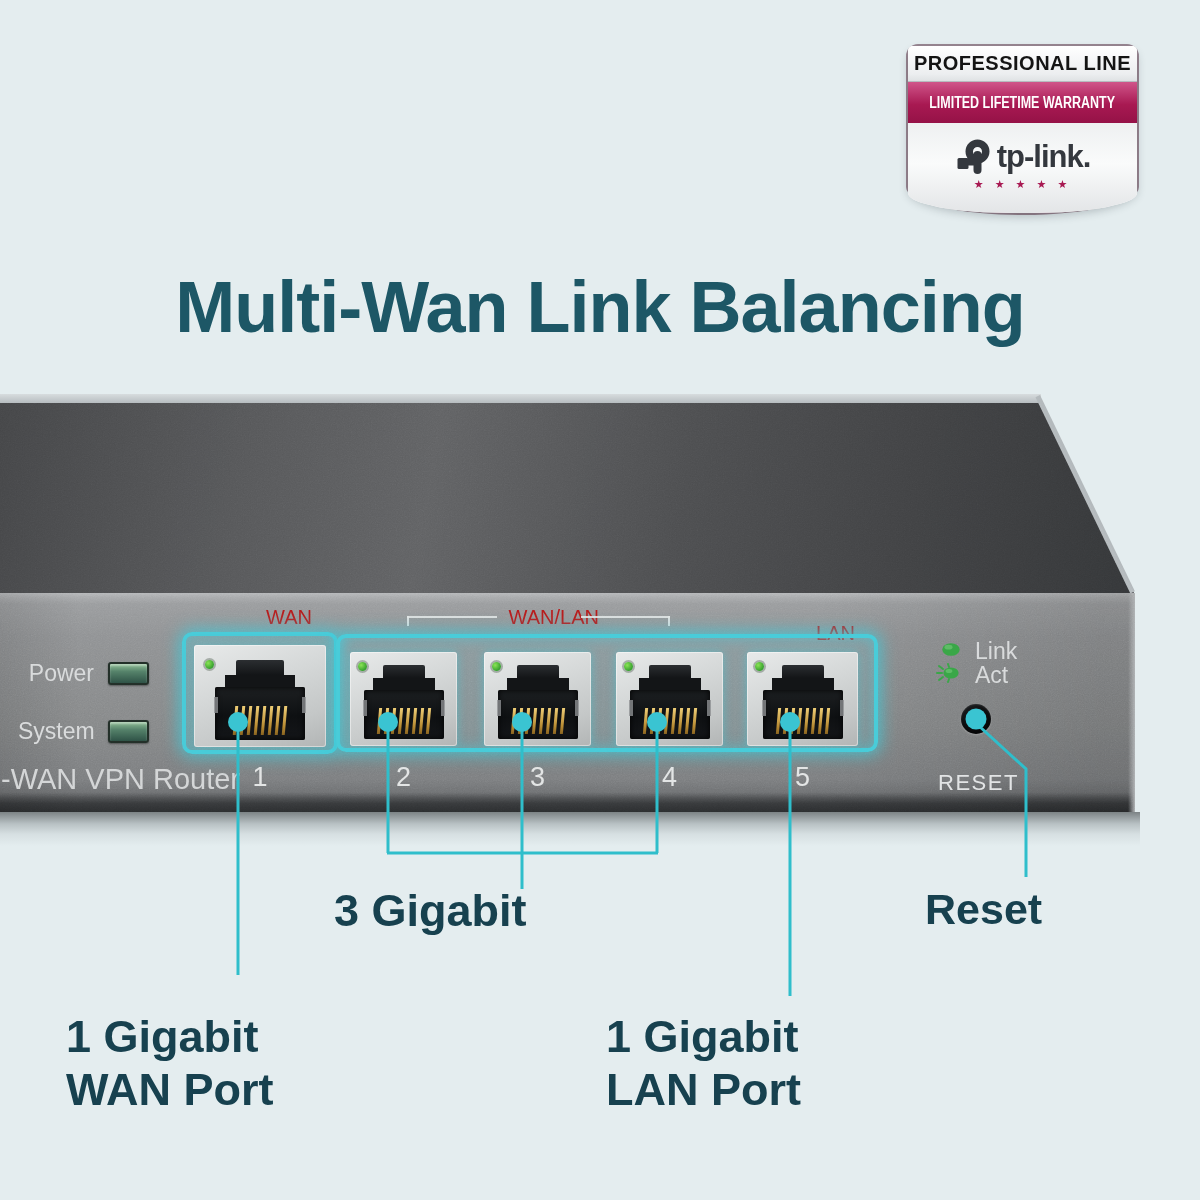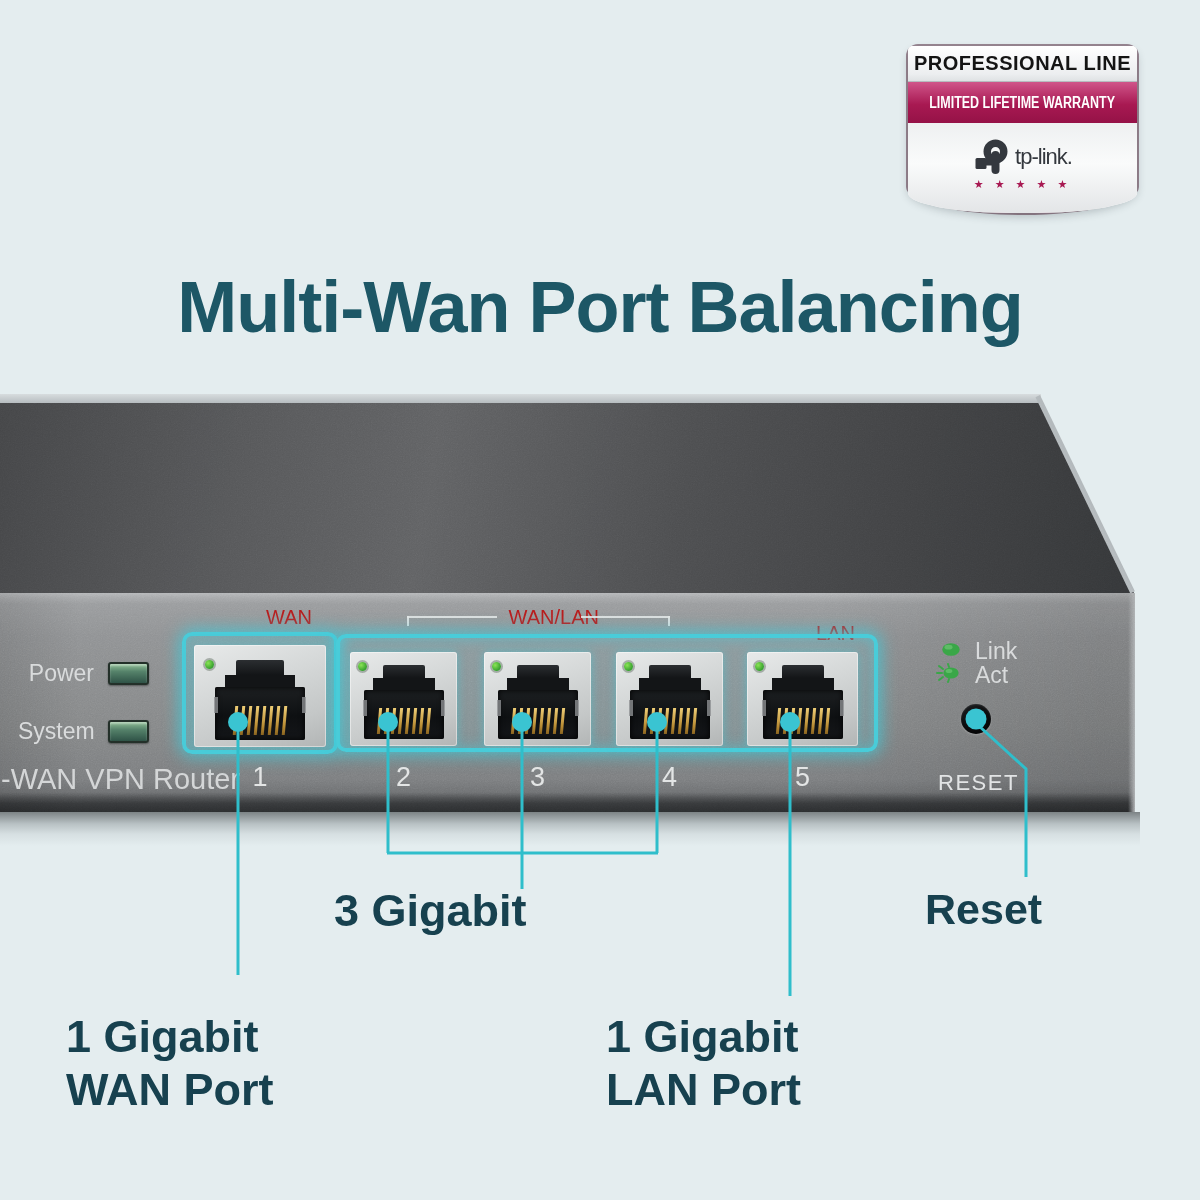--- a/index.html
+++ b/index.html
@@ -42,21 +42,21 @@
     background:linear-gradient(180deg,#d0558a 0%,#a81952 55%,#951247 100%);
     color:#fff;font-size:16px;font-weight:700;white-space:nowrap;
   }
   .badge-band2 span{display:inline-block;transform:scaleX(.78);transform-origin:center;}
   .badge-band3{
     flex:1;display:flex;flex-direction:column;align-items:center;justify-content:center;
     background:linear-gradient(180deg,#eef0f1 0%,#fafbfb 45%,#e3e5e7 100%);
     padding-bottom:6px;
   }
   .brand-row{display:flex;align-items:center;gap:6px;}
-  .brand-text{font-size:22px;font-weight:400;color:#34383e;letter-spacing:-1px;}
+  .brand-text{font-size:31px;font-weight:700;color:#34383e;letter-spacing:-1px;}
   .badge-stars{font-size:11px;letter-spacing:4px;color:#a81952;margin-top:3px;}
 
   
   .back-edge{left:0;top:394px;width:1041px;height:9px;
     background:linear-gradient(180deg,#d7dcde,#b7bdc0);}
   .diag-edge{left:1040px;top:395px;width:218px;height:5px;background:#b4babd;
     transform-origin:0 0;transform:rotate(64.2deg);}
   .top-face{
     left:0;top:400px;width:1135px;height:196px;
     clip-path:polygon(0 3px,1040px 3px,1134px 193px,0 193px);
@@ -318,21 +318,21 @@
   <div class="abs callout small" style="left:925px;top:884px;width:200px;">Reset</div>
   <div class="abs callout" style="left:66px;top:1010px;width:340px;">
     <div>1 Gigabit</div>
     <div>WAN Port</div>
   </div>
   <div class="abs callout" style="left:606px;top:1010px;width:340px;">
     <div>1 Gigabit</div>
     <div>LAN Port</div>
   </div>
 
-  <div class="abs title">Multi-Wan Port Balancing</div>
+  <div class="abs title">Multi-Wan Link Balancing</div>
 
   <div class="abs badge">
     <div class="badge-inner">
       <div class="badge-band1">PROFESSIONAL LINE</div>
       <div class="badge-band2">
         <span>LIMITED LIFETIME WARRANTY</span>
       </div>
       <div class="badge-band3">
         <div class="brand-row">
           <svg width="36" height="36" viewBox="0 0 36 36">

